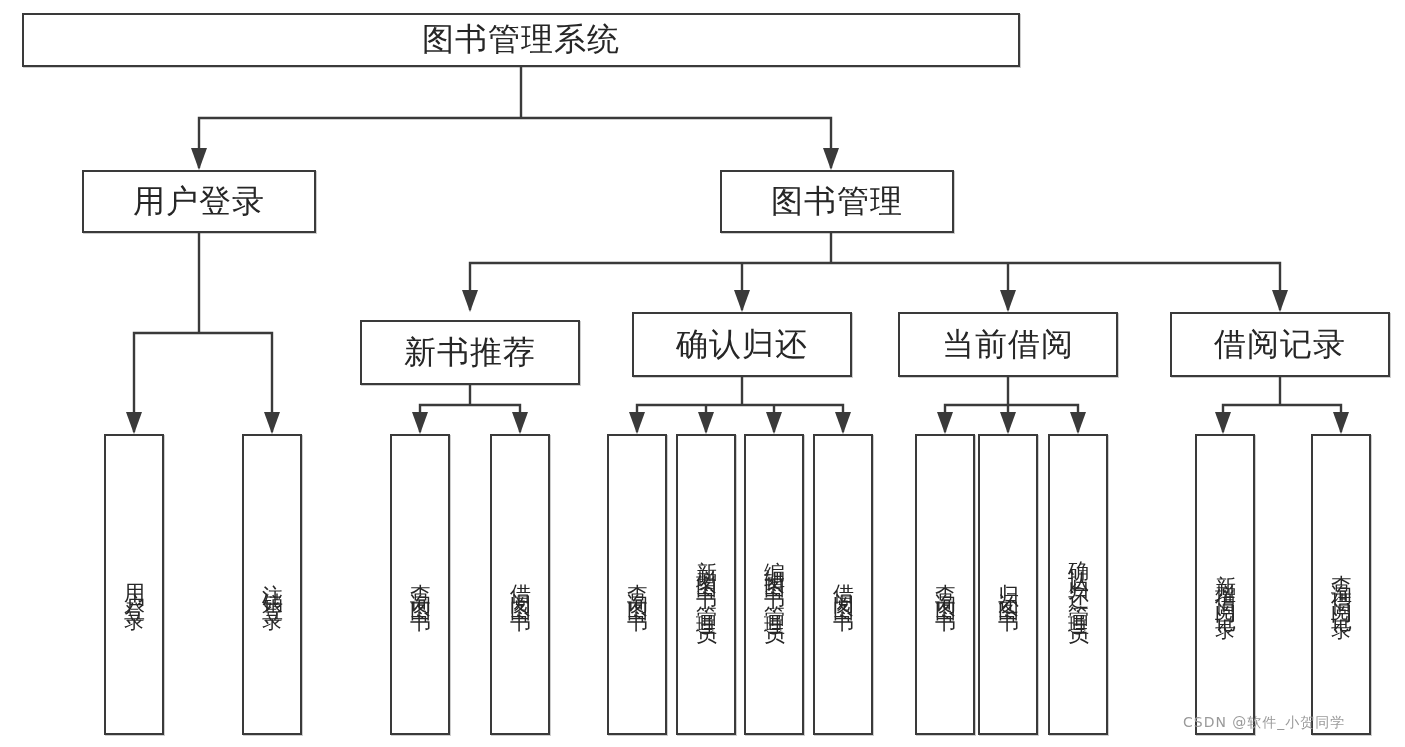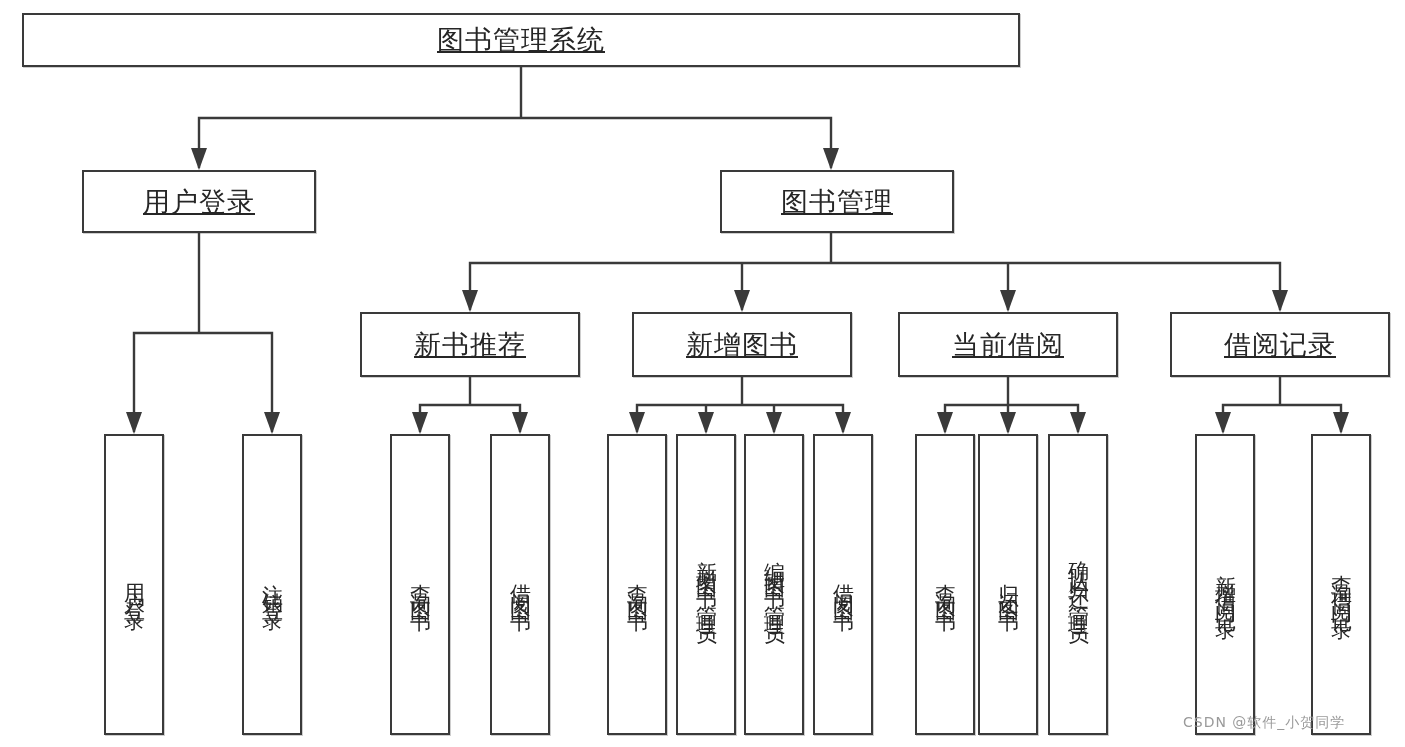--- a/index.html
+++ b/index.html
@@ -25,24 +25,23 @@
     box-sizing:border-box;
     border:2.4px solid var(--border);
     background:#fff;
     display:flex;
     align-items:center;
     justify-content:center;
     color:var(--text);
     box-shadow:1px 1px 0 rgba(60,60,60,0.25);
   }
   .hbox{
-    font-size:27px;
+    font-size:32px;
     letter-spacing:1px;
     white-space:nowrap;
-    text-decoration:underline;
   }
   .vbox{
     writing-mode:vertical-rl;
     text-orientation:mixed;
     font-size:21px;
     letter-spacing:9px;
     line-height:1;
   }
   .watermark{
     position:absolute;
@@ -114,22 +113,22 @@
         <polygon points="1223,434 1215,412 1231,412"></polygon>
         <polygon points="1341,434 1333,412 1349,412"></polygon>
       </g>
   </svg>
 
   <div class="box hbox" style="left:22px;top:13px;width:998px;height:54px">图书管理系统</div>
 
   <div class="box hbox" style="left:82px;top:170px;width:234px;height:63px">用户登录</div>
   <div class="box hbox" style="left:720px;top:170px;width:234px;height:63px">图书管理</div>
 
-  <div class="box hbox" style="left:360px;top:312px;width:220px;height:65px">新书推荐</div>
-  <div class="box hbox" style="left:632px;top:312px;width:220px;height:65px">新增图书</div>
+  <div class="box hbox" style="left:360px;top:320px;width:220px;height:65px">新书推荐</div>
+  <div class="box hbox" style="left:632px;top:312px;width:220px;height:65px">确认归还</div>
   <div class="box hbox" style="left:898px;top:312px;width:220px;height:65px">当前借阅</div>
   <div class="box hbox" style="left:1170px;top:312px;width:220px;height:65px">借阅记录</div>
 
   <div class="box vbox" style="left:104px;top:434px;width:60px;height:301px">用户登录</div>
   <div class="box vbox" style="left:242px;top:434px;width:60px;height:301px">注销登录</div>
 
   <div class="box vbox" style="left:390px;top:434px;width:60px;height:301px">查询图书</div>
   <div class="box vbox" style="left:490px;top:434px;width:60px;height:301px">借阅图书</div>
 
   <div class="box vbox" style="left:607px;top:434px;width:60px;height:301px">查询图书</div>

